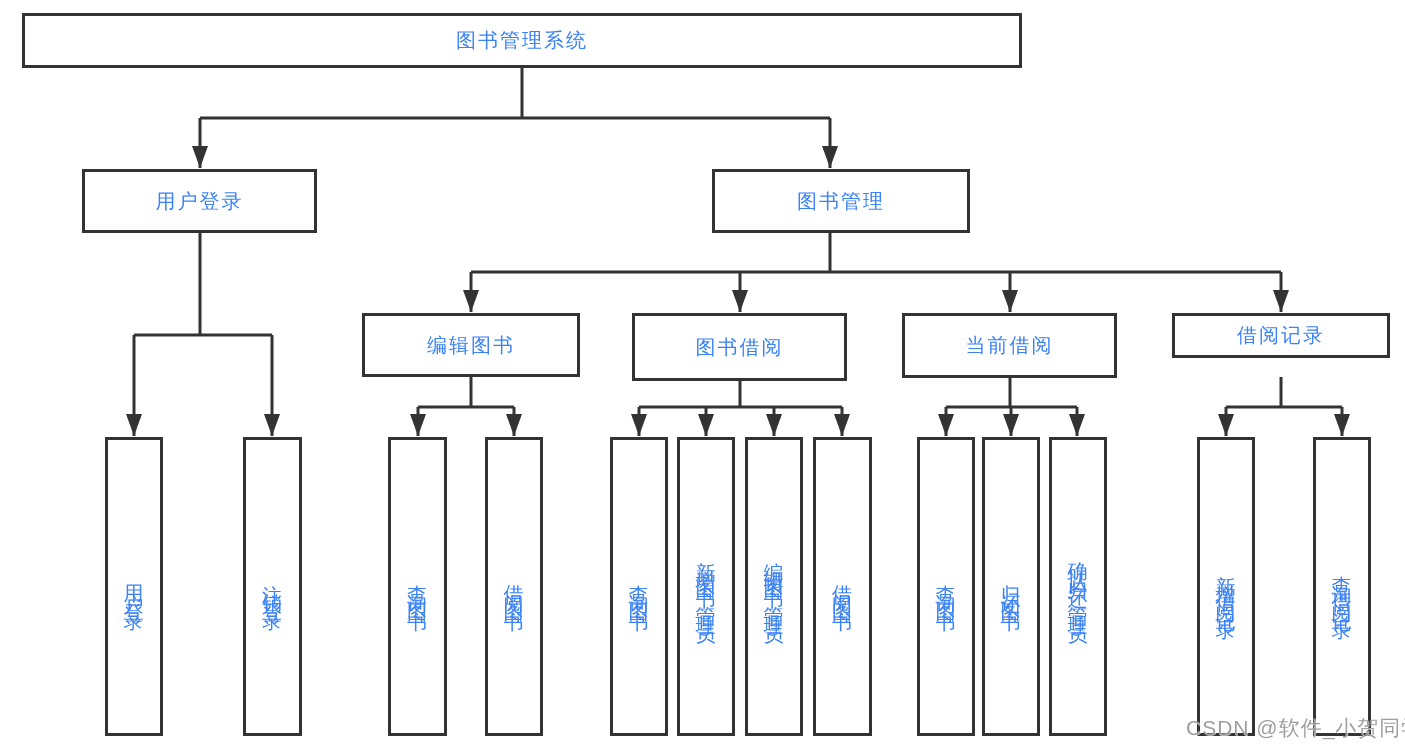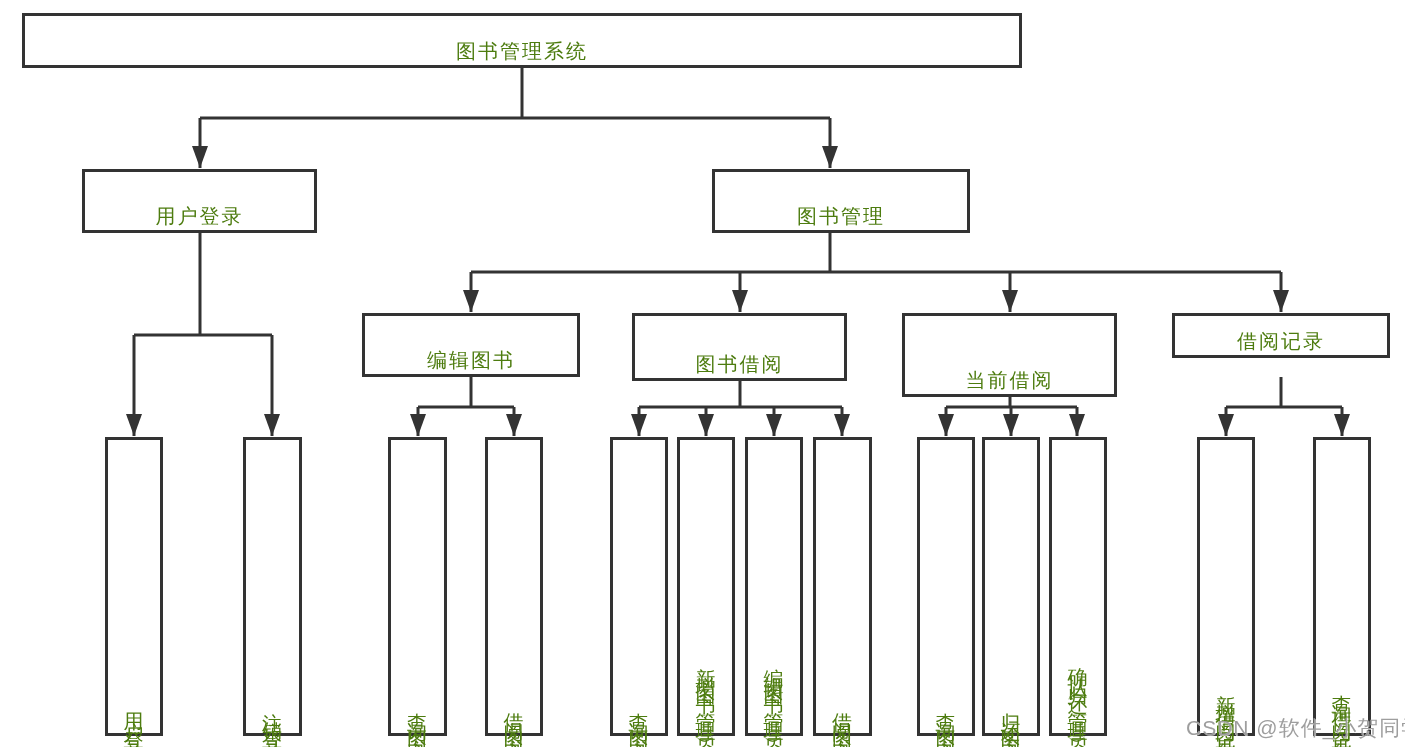--- a/index.html
+++ b/index.html
@@ -22,24 +22,24 @@
     left: 0;
     top: 0;
     z-index: 1;
   }
   .node {
     position: absolute;
     box-sizing: border-box;
     border: 3px solid #333333;
     background: #ffffff;
     display: flex;
-    align-items: flex-end;
+    align-items: center;
     justify-content: center;
     z-index: 2;
-    color: #4d7c0f;
+    color: #3b82f6;
   }
   .node.h span {
     font-size: 20px;
     letter-spacing: 2px;
     white-space: nowrap;
   }
   .node.v span {
     writing-mode: vertical-rl;
     text-orientation: mixed;
     font-size: 20px;
@@ -123,21 +123,21 @@
   <div class="node h" style="left:712px;top:169px;width:258px;height:64px">
     <span>图书管理</span>
   </div>
 
   <div class="node h" style="left:362px;top:313px;width:218px;height:64px">
     <span>编辑图书</span>
   </div>
   <div class="node h" style="left:632px;top:313px;width:215px;height:68px">
     <span>图书借阅</span>
   </div>
-  <div class="node h" style="left:902px;top:313px;width:215px;height:84px">
+  <div class="node h" style="left:902px;top:313px;width:215px;height:65px">
     <span>当前借阅</span>
   </div>
   <div class="node h" style="left:1172px;top:313px;width:218px;height:45px">
     <span>借阅记录</span>
   </div>
 
   <div class="node v" style="left:105px;top:437px;width:58px;height:299px">
     <span>用户登录</span>
   </div>
   <div class="node v" style="left:243px;top:437px;width:59px;height:299px">

